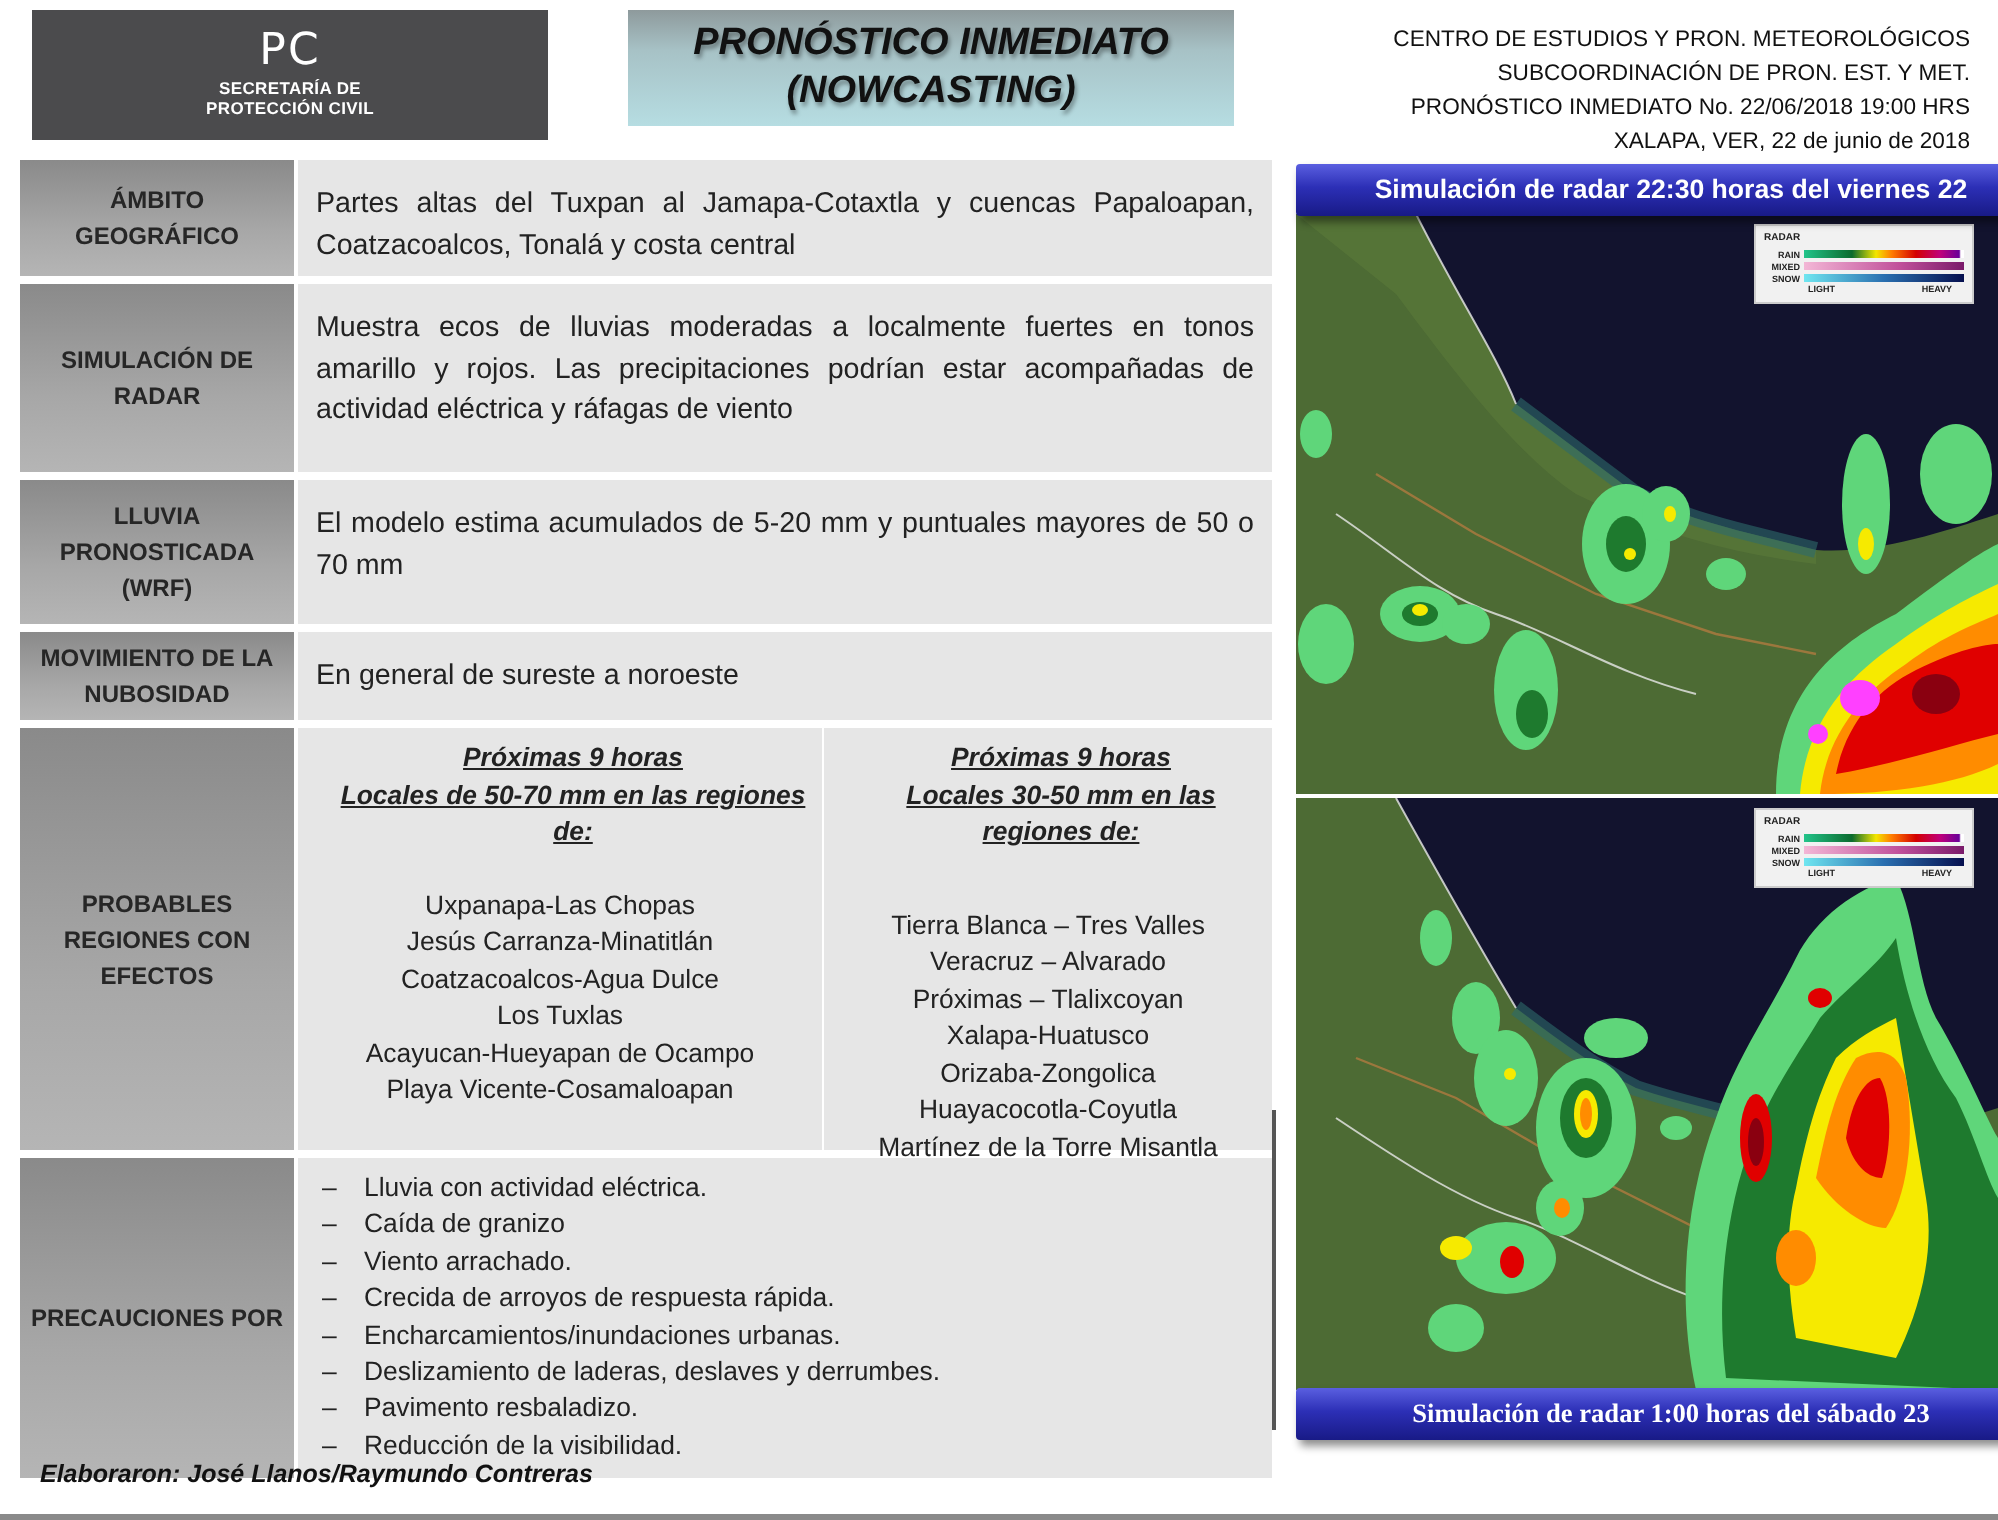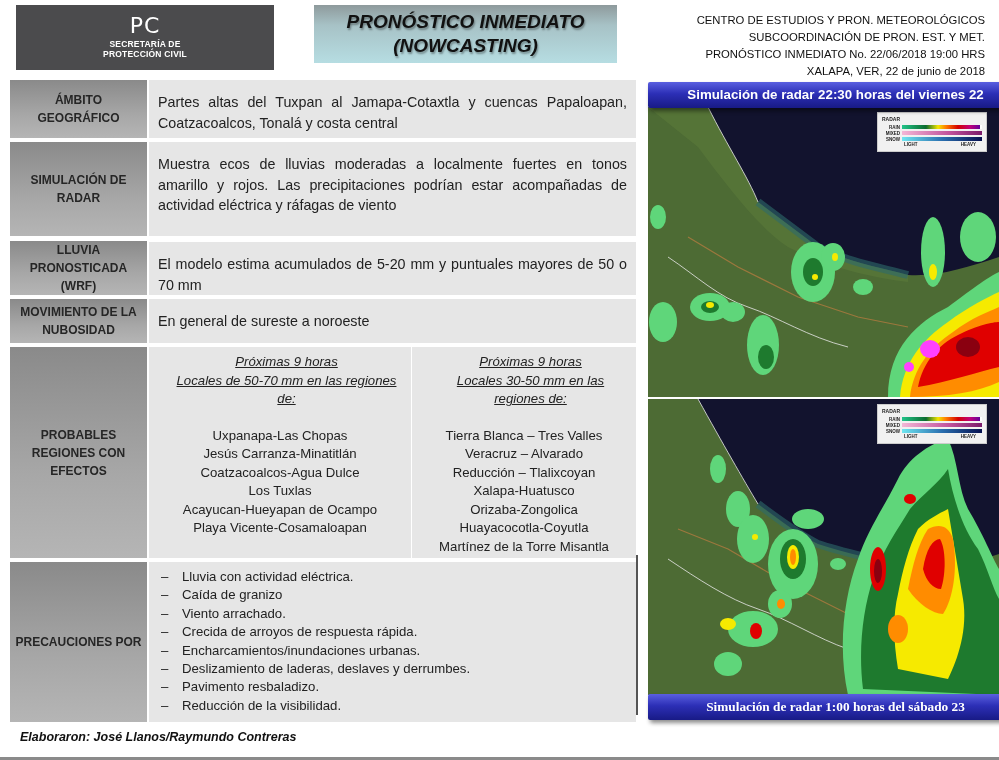--- a/index.html
+++ b/index.html
@@ -37,33 +37,33 @@
     background: linear-gradient(#8a8a8a 0%, #a7a7a7 60%, #b5b5b5 100%);
     display: flex; align-items: center; justify-content: center; text-align: center;
     font-size: 12px; font-weight: bold; color: #262626; line-height: 18px; padding: 0 4px;
   }
   .content {
     flex: 1; background: #e6e6e6; margin-left: 2px;
     font-size: 14.3px; line-height: 20.5px; color: #222; padding: 12px 9px 0 9px; text-align: justify;
   }
   .row-1 { height: 58px; }
   .row-2 { height: 94px; }
-  .row-3 { height: 55px; align-items: flex-end; }
+  .row-3 { height: 72px; }
   .row-4 { height: 44px; }
   .row-5 { height: 211px; }
   .row-6 { height: 160px; }
   .row-4 .content { padding-top: 12px; }
 
   .regions { display: flex; padding: 0; }
   .region-col { text-align: center; padding-top: 6px; font-size: 13.2px; line-height: 18.5px; }
   .region-col.a { width: 263px; border-right: 1px solid #fff; }
   .region-col.b { flex: 1; }
-  .region-head { font-weight: normal; font-style: italic; text-decoration: underline; margin-left: 13px; }
+  .region-head { font-weight: bold; font-style: italic; text-decoration: underline; margin-left: 13px; }
   .region-list { margin-top: 18px; }
-  .region-col.b .region-list { margin-top: 18px; }
+  .region-col.b .region-list { margin-top: 28px; }
 
   .precautions { list-style: none; padding-top: 6px; }
   .precautions li { font-size: 13.2px; line-height: 18.4px; display: flex; }
   .precautions li .dash { width: 24px; flex: none; padding-left: 3px; }
 
   .sep-line { position: absolute; left: 636px; top: 555px; width: 1.5px; height: 160px; background: #555; }
 
   .footer {
     position: absolute; left: 20px; top: 730px;
     font-size: 12.5px; font-weight: bold; font-style: italic; color: #111;
@@ -155,21 +155,21 @@
           <div>Playa Vicente-Cosamaloapan</div>
         </div>
       </div>
       <div class="region-col b">
         <div class="region-head">Próximas  9 horas</div>
         <div class="region-head">Locales  30-50  mm en las</div>
         <div class="region-head">regiones  de:</div>
         <div class="region-list">
           <div>Tierra Blanca – Tres Valles</div>
           <div>Veracruz – Alvarado</div>
-          <div>Reducción – Tlalixcoyan</div>
+          <div>Próximas – Tlalixcoyan</div>
           <div>Xalapa-Huatusco</div>
           <div>Orizaba-Zongolica</div>
           <div>Huayacocotla-Coyutla</div>
           <div>Martínez  de la Torre Misantla</div>
         </div>
       </div>
     </div>
   </div>
   <div class="row row-6">
     <div class="label">PRECAUCIONES POR</div>

